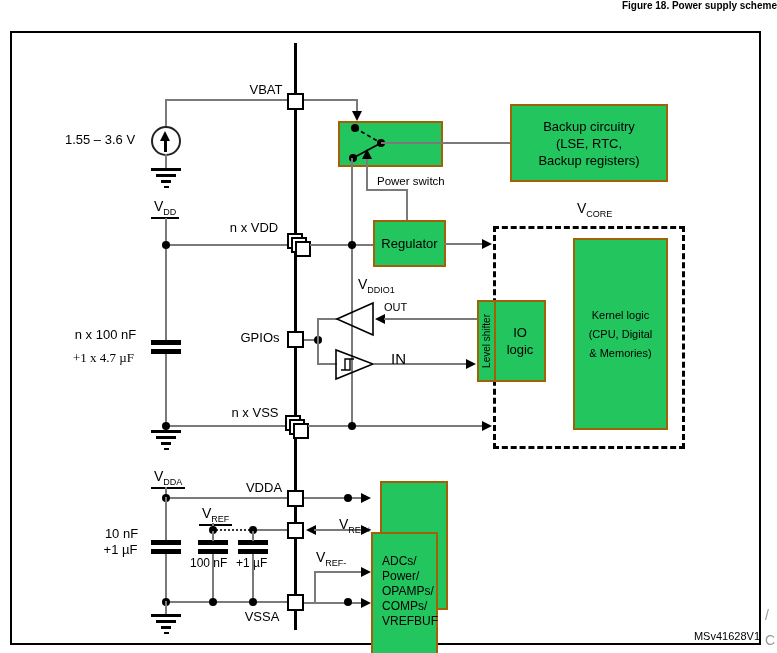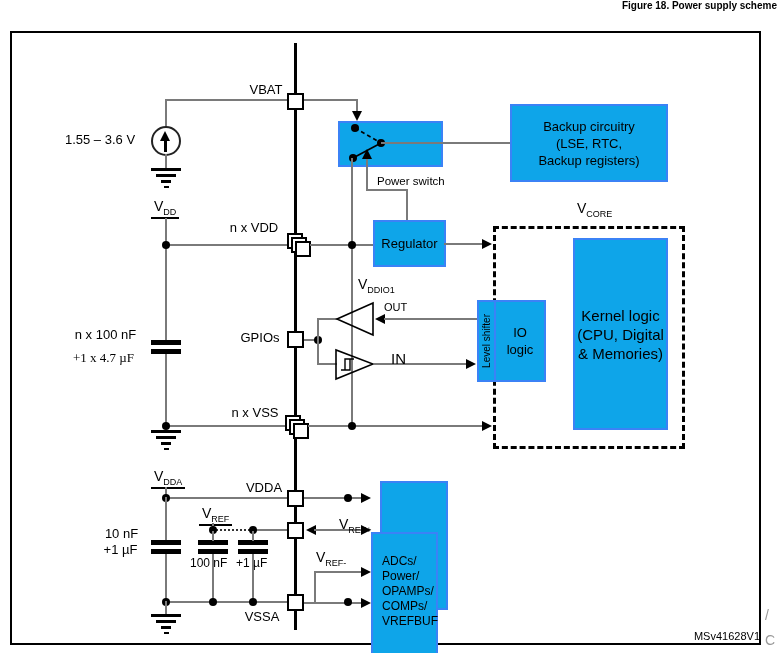--- a/index.html
+++ b/index.html
@@ -8,21 +8,21 @@
   .t{position:absolute;font-size:13px;line-height:1.15;white-space:nowrap;}
   .tr{text-align:center;}
   .sb{font-size:9px;vertical-align:-4px;letter-spacing:0;}
   .vmain{font-size:14px;}
   .rl{border-bottom:2px solid #000;padding:0 3px;}
   .w{position:absolute;background:#7a7a7a;}
   .k{position:absolute;background:#000;}
   .dot{position:absolute;width:8px;height:8px;border-radius:50%;background:#000;}
   .pin{position:absolute;width:17px;height:17px;border:2px solid #000;background:#fff;box-sizing:border-box;}
   .spin{position:absolute;width:16px;height:16px;border:2px solid #000;background:#fff;box-sizing:border-box;}
-  .box{position:absolute;border:2px solid #3b82f6;background:#0ea5e9;box-sizing:border-box;}
+  .box{position:absolute;border:2px solid #a16207;background:#22c55e;box-sizing:border-box;}
   .cbar{position:absolute;width:30px;height:5px;background:#000;}
   .gbar{position:absolute;background:#000;height:3px;}
   .ar{position:absolute;width:0;height:0;border-style:solid;}
   .ar-r{border-width:5px 0 5px 10px;border-color:transparent transparent transparent #000;}
   .ar-l{border-width:5px 10px 5px 0;border-color:transparent #000 transparent transparent;}
   .ar-d{border-width:10px 5px 0 5px;border-color:#000 transparent transparent transparent;}
   .ar-u{border-width:0 5px 10px 5px;border-color:transparent transparent #000 transparent;}
   .dotline{position:absolute;border-top:2px dotted #333;}
   .ctr{display:flex;align-items:center;justify-content:center;text-align:center;}
   .frag{position:absolute;color:#999;font-size:14px;}
@@ -123,21 +123,21 @@
     <div style="font-size:13px;">Regulator</div>
   </div>
   <div class="w" style="left:444px;top:243px;width:39px;height:2px;"></div>
   <div class="ar ar-r" style="left:482px;top:239px;"></div>
 
   <div class="t" style="left:577px;top:200px;">
     <span class="vmain">V</span><span class="sb">CORE</span>
   </div>
   <div style="position:absolute;left:493px;top:226px;width:192px;height:223px;border:3px dashed #000;box-sizing:border-box;"></div>
   <div class="box ctr" style="left:573px;top:238px;width:95px;height:192px;">
-    <div style="font-size:15px;line-height:19px;">
+    <div style="font-size:11px;line-height:19px;">
       <div>Kernel logic</div>
       <div>(CPU, Digital</div>
       <div>&amp; Memories)</div>
     </div>
   </div>
 
   <div class="t" style="left:358px;top:276px;">
     <span class="vmain">V</span><span class="sb">DDIO1</span>
   </div>
 

